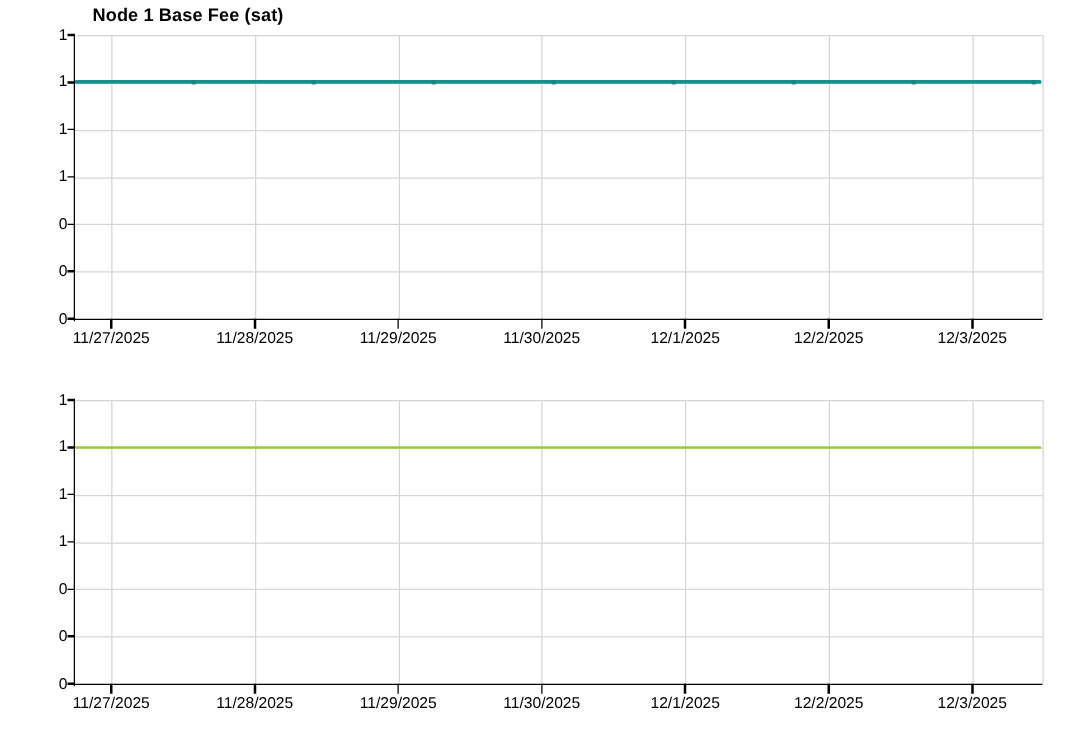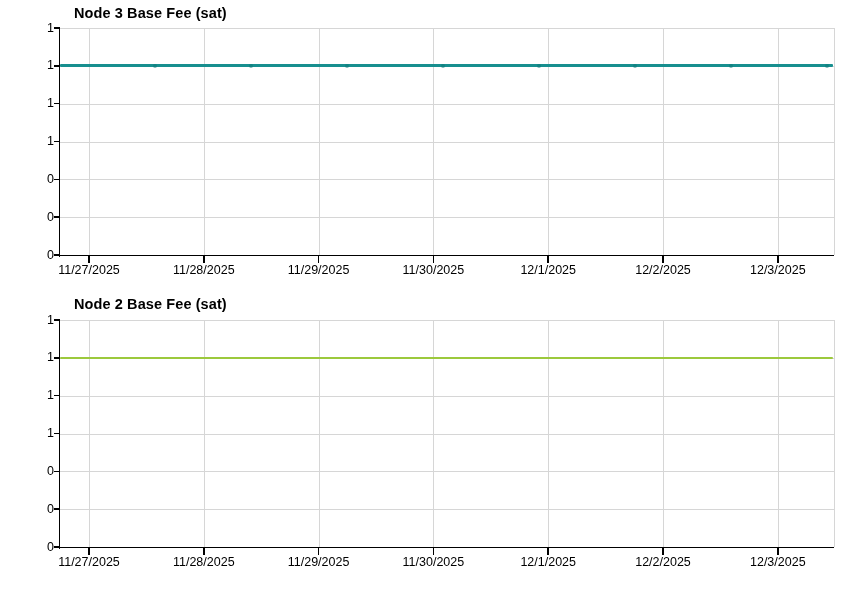--- a/index.html
+++ b/index.html
@@ -50,22 +50,21 @@
     line-height: 15px;
     white-space: nowrap;
   }
   .series-line { position: absolute; border-radius: 1px; }
   .marker { position: absolute; border-radius: 50%; opacity: 0.55; }
 </style>
 </head>
 <body>
 
 <div id="stage">
-  <div class="chart-title" id="title-0">Node 3 Base Fee (sat)</div>
-  <div class="chart-title" id="title-1">Node 2 Base Fee (sat)</div>
+  <div class="chart-title" id="title-0">Node 1 Base Fee (sat)</div>
   <div id="plots">
       <div class="abs hgrid" style="left: 60px; top: 28px; width: 774px;"></div>
       <div class="abs tickmark" style="left: 54px; top: 27.25px; width: 6px; height: 1.5px;"></div>
       <div class="abs ylab" style="left: 28px; top: 20.5px; width: 26px;">1</div>
       <div class="abs hgrid" style="left: 60px; top: 65.8333px; width: 774px;"></div>
       <div class="abs tickmark" style="left: 54px; top: 65.0833px; width: 6px; height: 1.5px;"></div>
       <div class="abs ylab" style="left: 28px; top: 58.3333px; width: 26px;">1</div>
       <div class="abs hgrid" style="left: 60px; top: 103.667px; width: 774px;"></div>
       <div class="abs tickmark" style="left: 54px; top: 102.917px; width: 6px; height: 1.5px;"></div>
       <div class="abs ylab" style="left: 28px; top: 96.1667px; width: 26px;">1</div>

